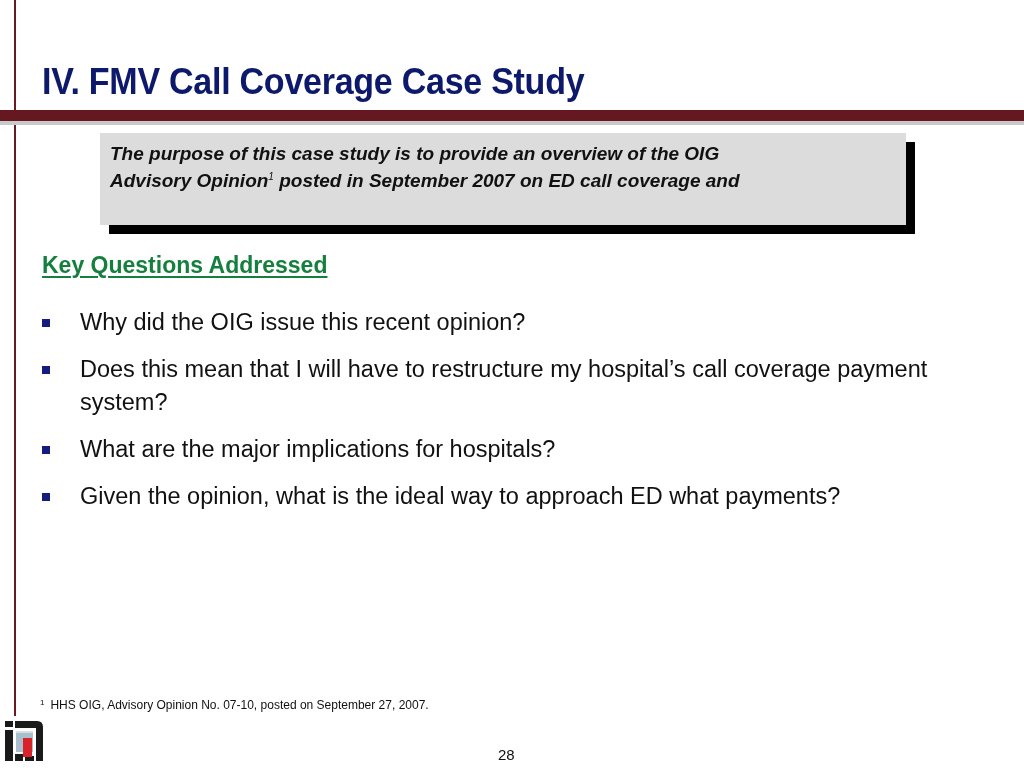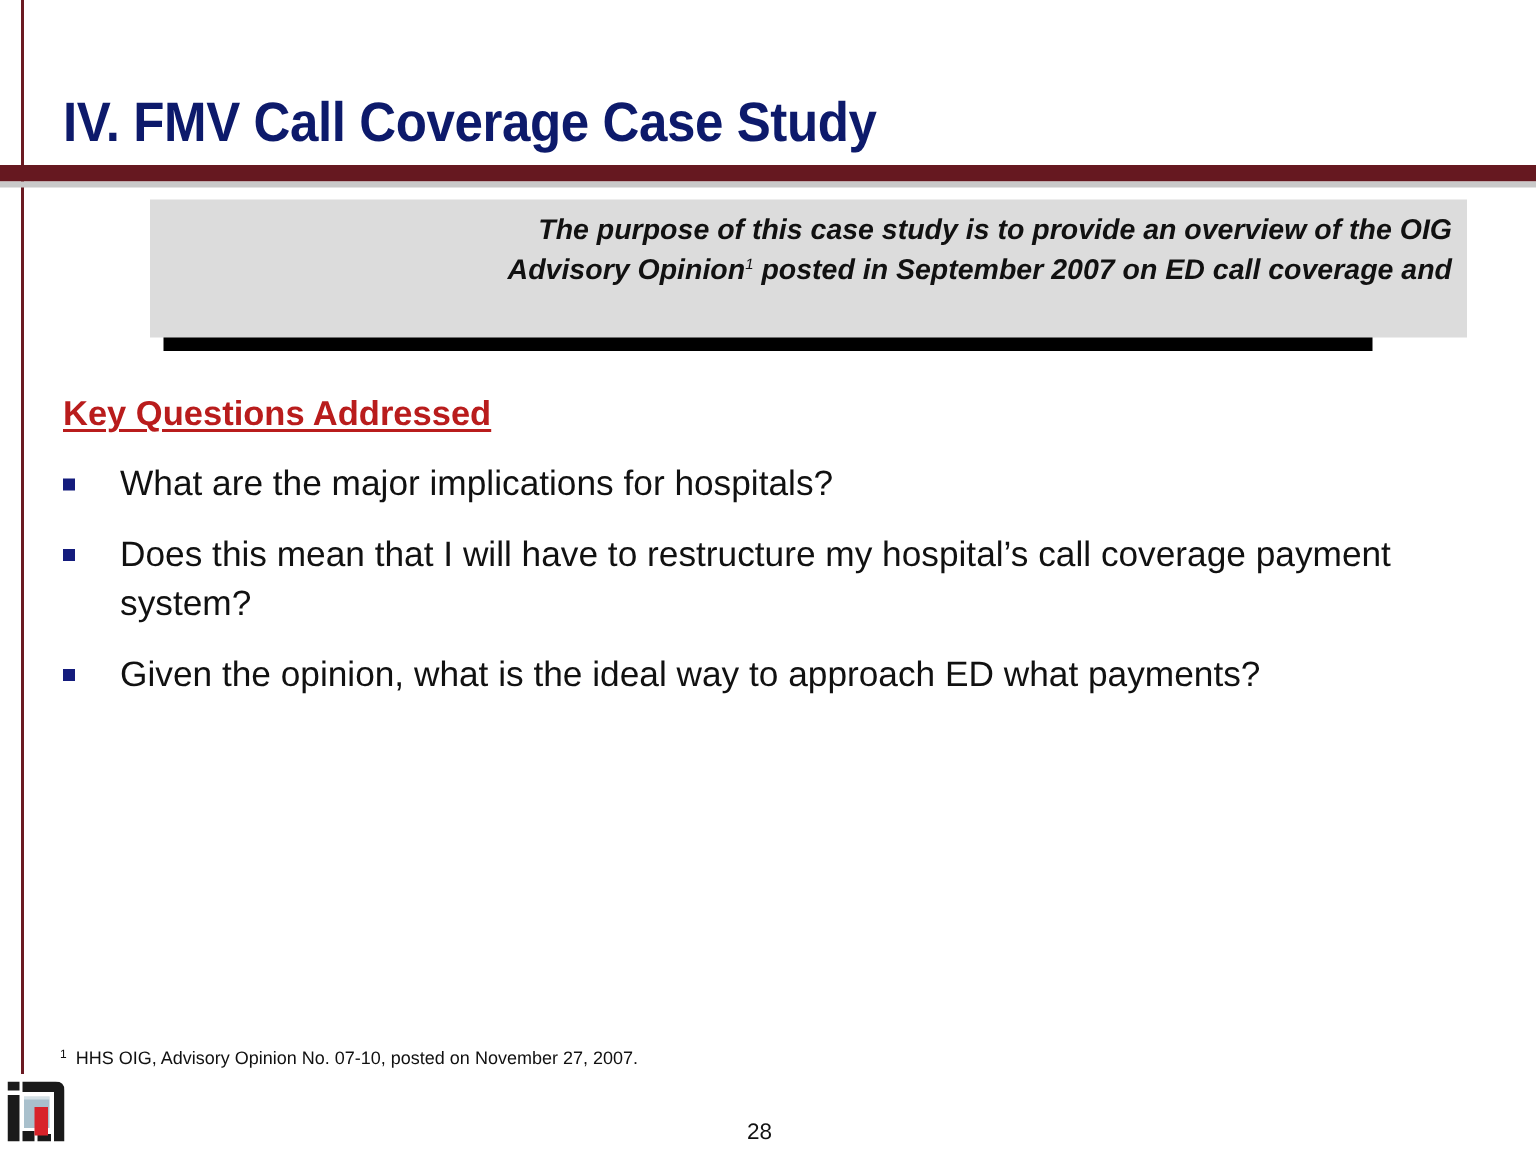--- a/index.html
+++ b/index.html
@@ -58,47 +58,47 @@
       left: 109px;
       top: 142px;
       width: 806px;
       height: 92px;
       background: #000000;
     }
     .callout {
       position: absolute;
       left: 100px;
       top: 133px;
-      width: 878px;
+      width: 806px;
       height: 92px;
       background: #dcdcdc;
       box-sizing: border-box;
       padding: 8px 10px 0 10px;
-      text-align: right;
+      text-align: left;
       font-family: "Liberation Sans", sans-serif;
       font-weight: bold;
       font-style: italic;
       font-size: 19px;
       line-height: 26.5px;
       color: #111111;
     }
     .callout sup {
       font-size: 10px;
       line-height: 0;
       vertical-align: 7px;
       font-weight: normal;
     }
     .section-heading {
       position: absolute;
       left: 42px;
-      top: 262px;
+      top: 252px;
       font-family: "Liberation Sans", sans-serif;
       font-weight: bold;
       font-size: 23px;
-      color: #b91c1c;
+      color: #15803d;
       text-decoration: underline;
       text-underline-offset: 3px;
       text-decoration-thickness: 2px;
       white-space: nowrap;
     }
     .bullets {
       position: absolute;
       left: 42px;
       top: 306px;
       width: 960px;
@@ -196,34 +196,38 @@
 <div class="callout">
   <div>The purpose of this case study is to provide an overview of the OIG</div>
   <div><span>Advisory Opinion</span><sup>1</sup><span> posted in September 2007 on ED call coverage and</span></div>
 </div>
 
 <div class="section-heading">Key Questions Addressed</div>
 
 <ul class="bullets">
   <li class="bullet">
     <span class="bullet-marker"></span>
+    <span>Why did the OIG issue this recent opinion?</span>
+  </li>
+  <li class="bullet">
+    <span class="bullet-marker"></span>
+    <span>Does this mean that I will have to restructure my hospital’s call coverage payment system?</span>
+  </li>
+  <li class="bullet">
+    <span class="bullet-marker"></span>
     <span>What are the major implications for hospitals?</span>
   </li>
   <li class="bullet">
     <span class="bullet-marker"></span>
-    <span>Does this mean that I will have to restructure my hospital’s call coverage payment system?</span>
-  </li>
-  <li class="bullet">
-    <span class="bullet-marker"></span>
     <span>Given the opinion, what is the ideal way to approach ED what payments?</span>
   </li>
 </ul>
 
 <div class="footnote">
-  <sup>1</sup><span>HHS OIG, Advisory Opinion No. 07-10, posted on November 27, 2007.</span>
+  <sup>1</sup><span>HHS OIG, Advisory Opinion No. 07-10, posted on September 27, 2007.</span>
 </div>
 
 <div class="left-logo">
   <svg width="38" height="40" viewBox="0 0 38 40" xmlns="http://www.w3.org/2000/svg">
     <rect x="0" y="0" width="8" height="6" fill="#1a1a1a"></rect>
     <rect x="0" y="9" width="8" height="31" fill="#1a1a1a"></rect>
     <path d="M10 0 H32 Q38 0 38 6 V40 H31 V7 H10 Z" fill="#1a1a1a"></path>
     <rect x="10" y="33" width="8" height="7" fill="#1a1a1a"></rect>
     <rect x="20" y="35" width="9" height="5" fill="#1a1a1a"></rect>
     <rect x="11" y="10" width="17" height="21" fill="#a9c0cc"></rect>

